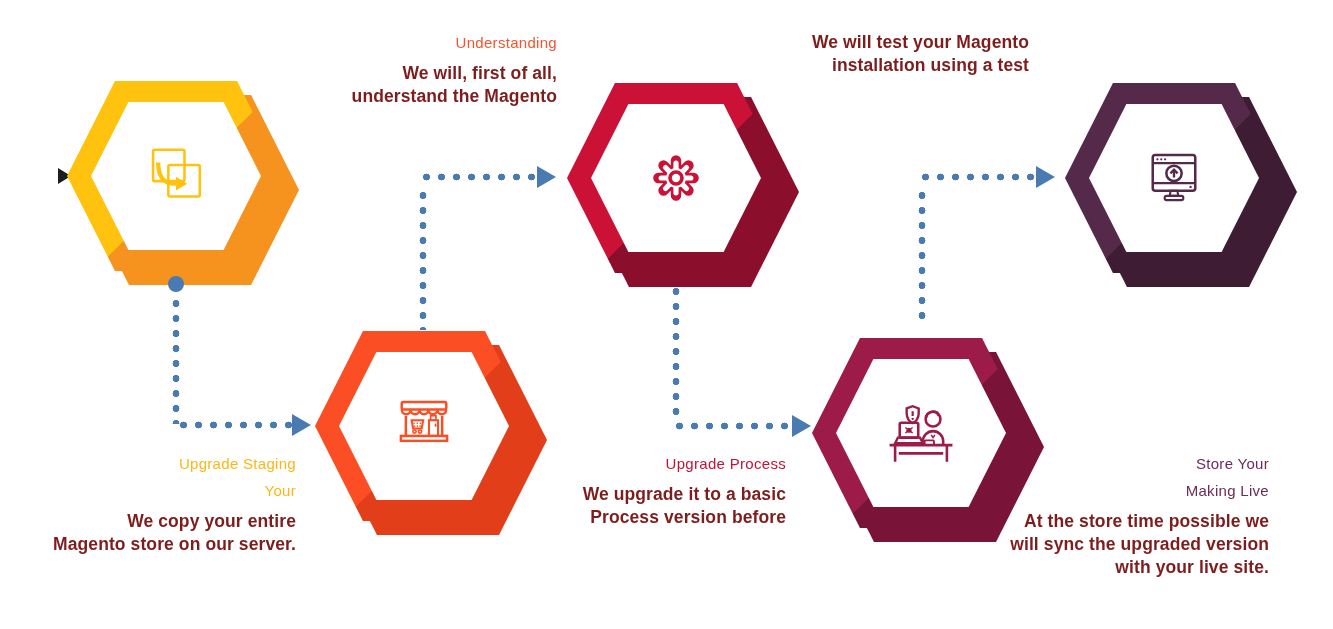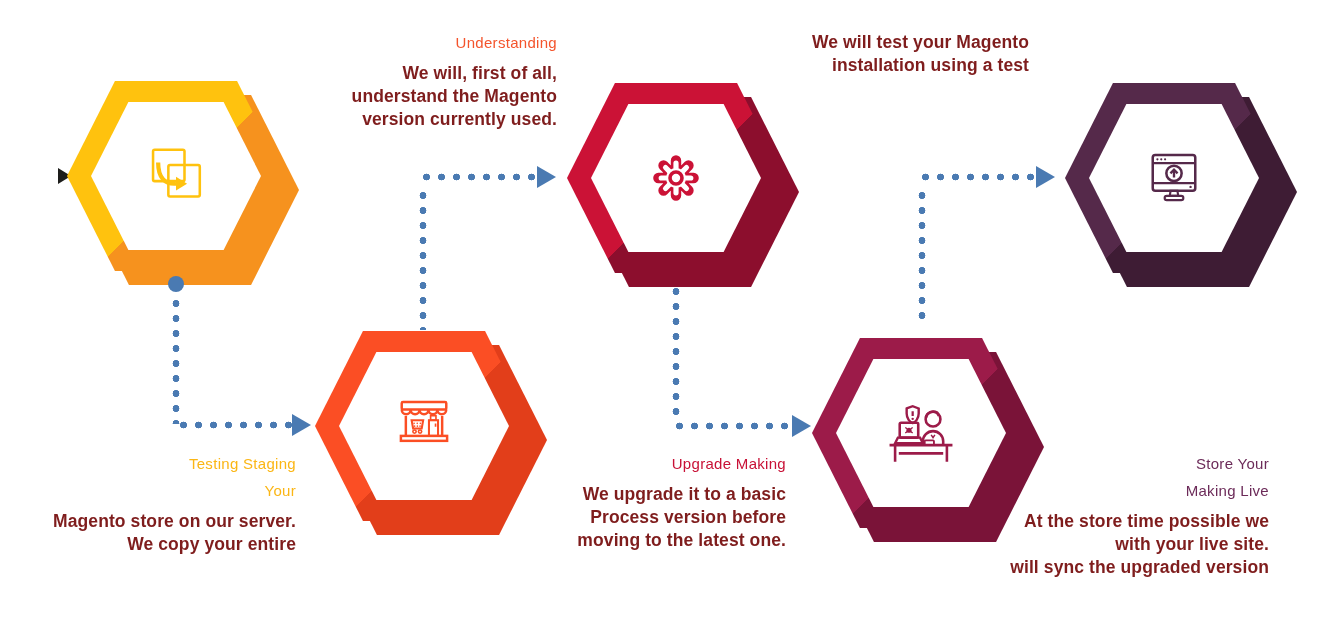--- a/index.html
+++ b/index.html
@@ -166,63 +166,61 @@
   <div class="dots-v" style="left:672px;top:284px;height:138px;"></div>
   <div class="dots-h" style="left:672px;top:422px;width:120px;"></div>
   <div class="arrow-r" style="left:792px;top:415px;"></div>
 
   <div class="dots-h" style="left:918px;top:173px;width:118px;"></div>
   <div class="dots-v" style="left:918px;top:188px;height:138px;"></div>
   <div class="arrow-r" style="left:1036px;top:166px;"></div>
 
   <div class="label" style="right: 1037px; top: 450px; --main: #FFC20E; --shade: #F6921E; --title: #FBB615;">
     <div class="title">
-      <span>Testing Staging</span>
+      <span>Upgrade Staging</span>
       <span>Your</span>
     </div>
     <div class="desc">
+      <span>We copy your entire</span>
       <span>Magento store on our server.</span>
-      <span>We copy your entire</span>
     </div>
   </div>
 
   <div class="label" style="right: 776px; top: 29px; --main: #FB4E24; --shade: #E23E1A; --title: #F4542C;">
     <div class="title">
       <span>Understanding</span>
     </div>
     <div class="desc">
       <span>We will, first of all,</span>
       <span>understand the Magento</span>
-      <span>version currently used.</span>
     </div>
   </div>
 
   <div class="label" style="right: 547px; top: 450px; --main: #CB1236; --shade: #8C0E2D; --title: #C81136;">
     <div class="title">
-      <span>Upgrade Making</span>
+      <span>Upgrade Process</span>
     </div>
     <div class="desc">
       <span>We upgrade it to a basic</span>
       <span>Process version before</span>
-      <span>moving to the latest one.</span>
     </div>
   </div>
 
   <div class="label" style="right: 304px; top: 25px; --main: #9C1B49; --shade: #7A1338; --title: #9D1C49;">
     <div class="desc">
       <span>We will test your Magento</span>
       <span>installation using a test</span>
     </div>
   </div>
 
   <div class="label" style="right: 64px; top: 450px; --main: #55294A; --shade: #3E1C34; --title: #6C2B59;">
     <div class="title">
       <span>Store Your</span>
       <span>Making Live</span>
     </div>
     <div class="desc">
       <span>At the store time possible we</span>
+      <span>will sync the upgraded version</span>
       <span>with your live site.</span>
-      <span>will sync the upgraded version</span>
     </div>
   </div>
 
 </div>
 
 </body></html>

